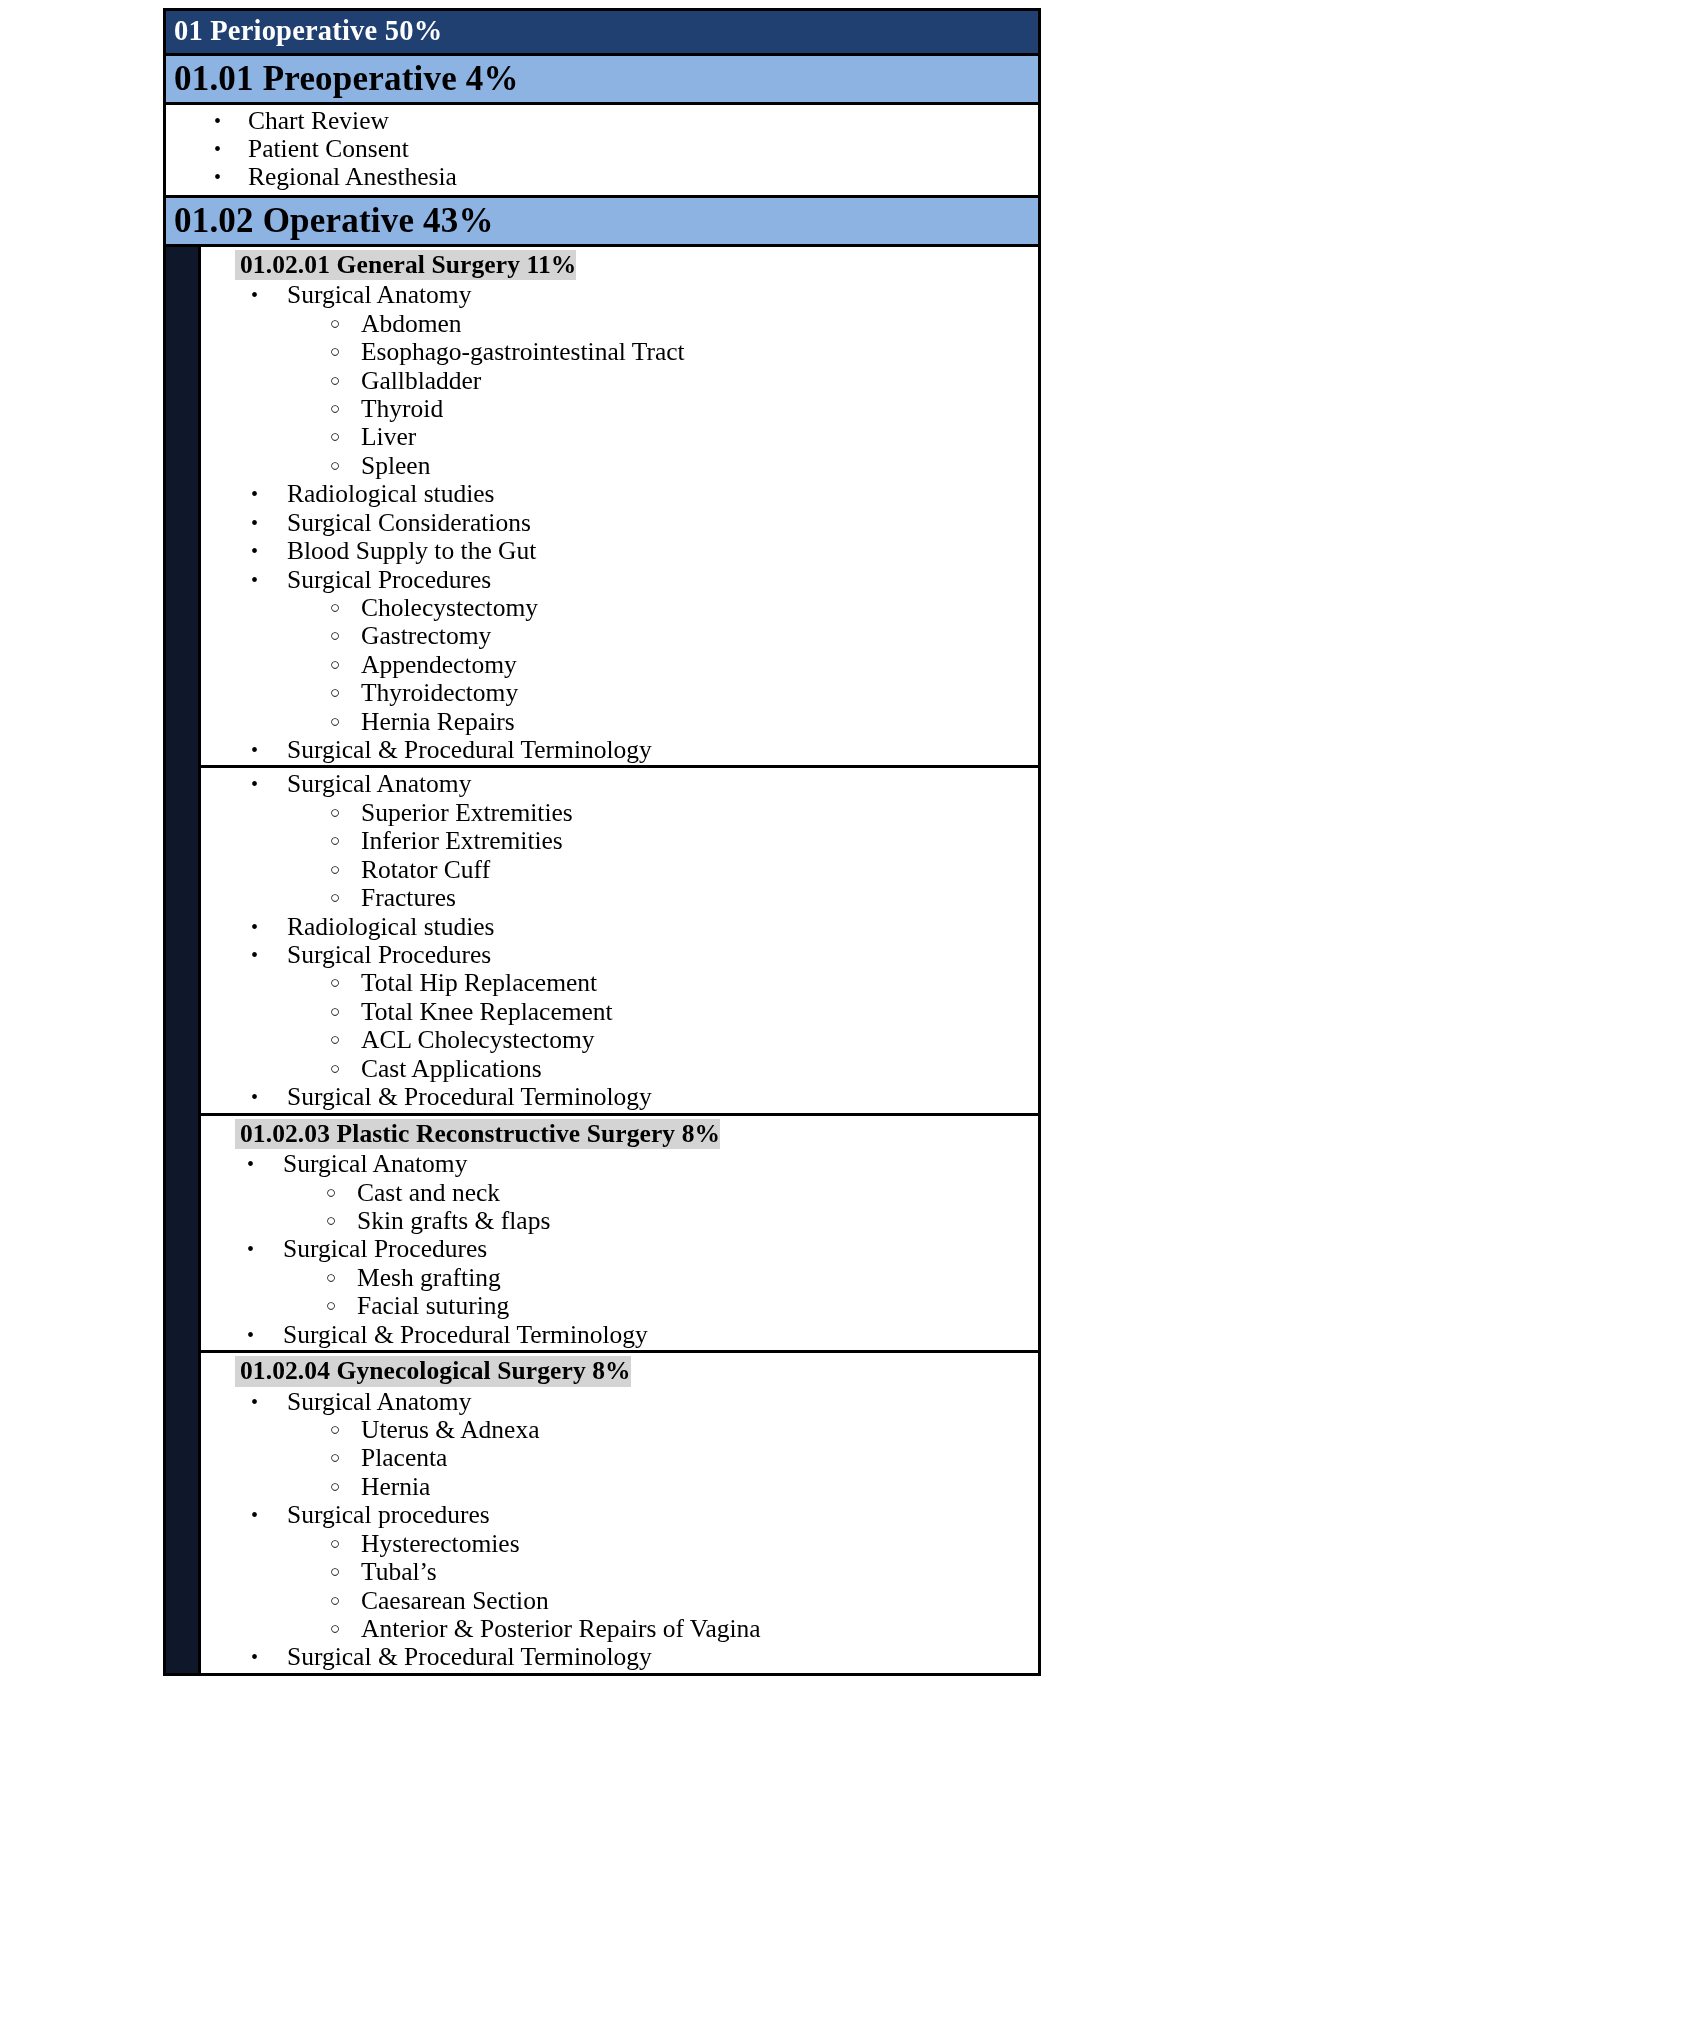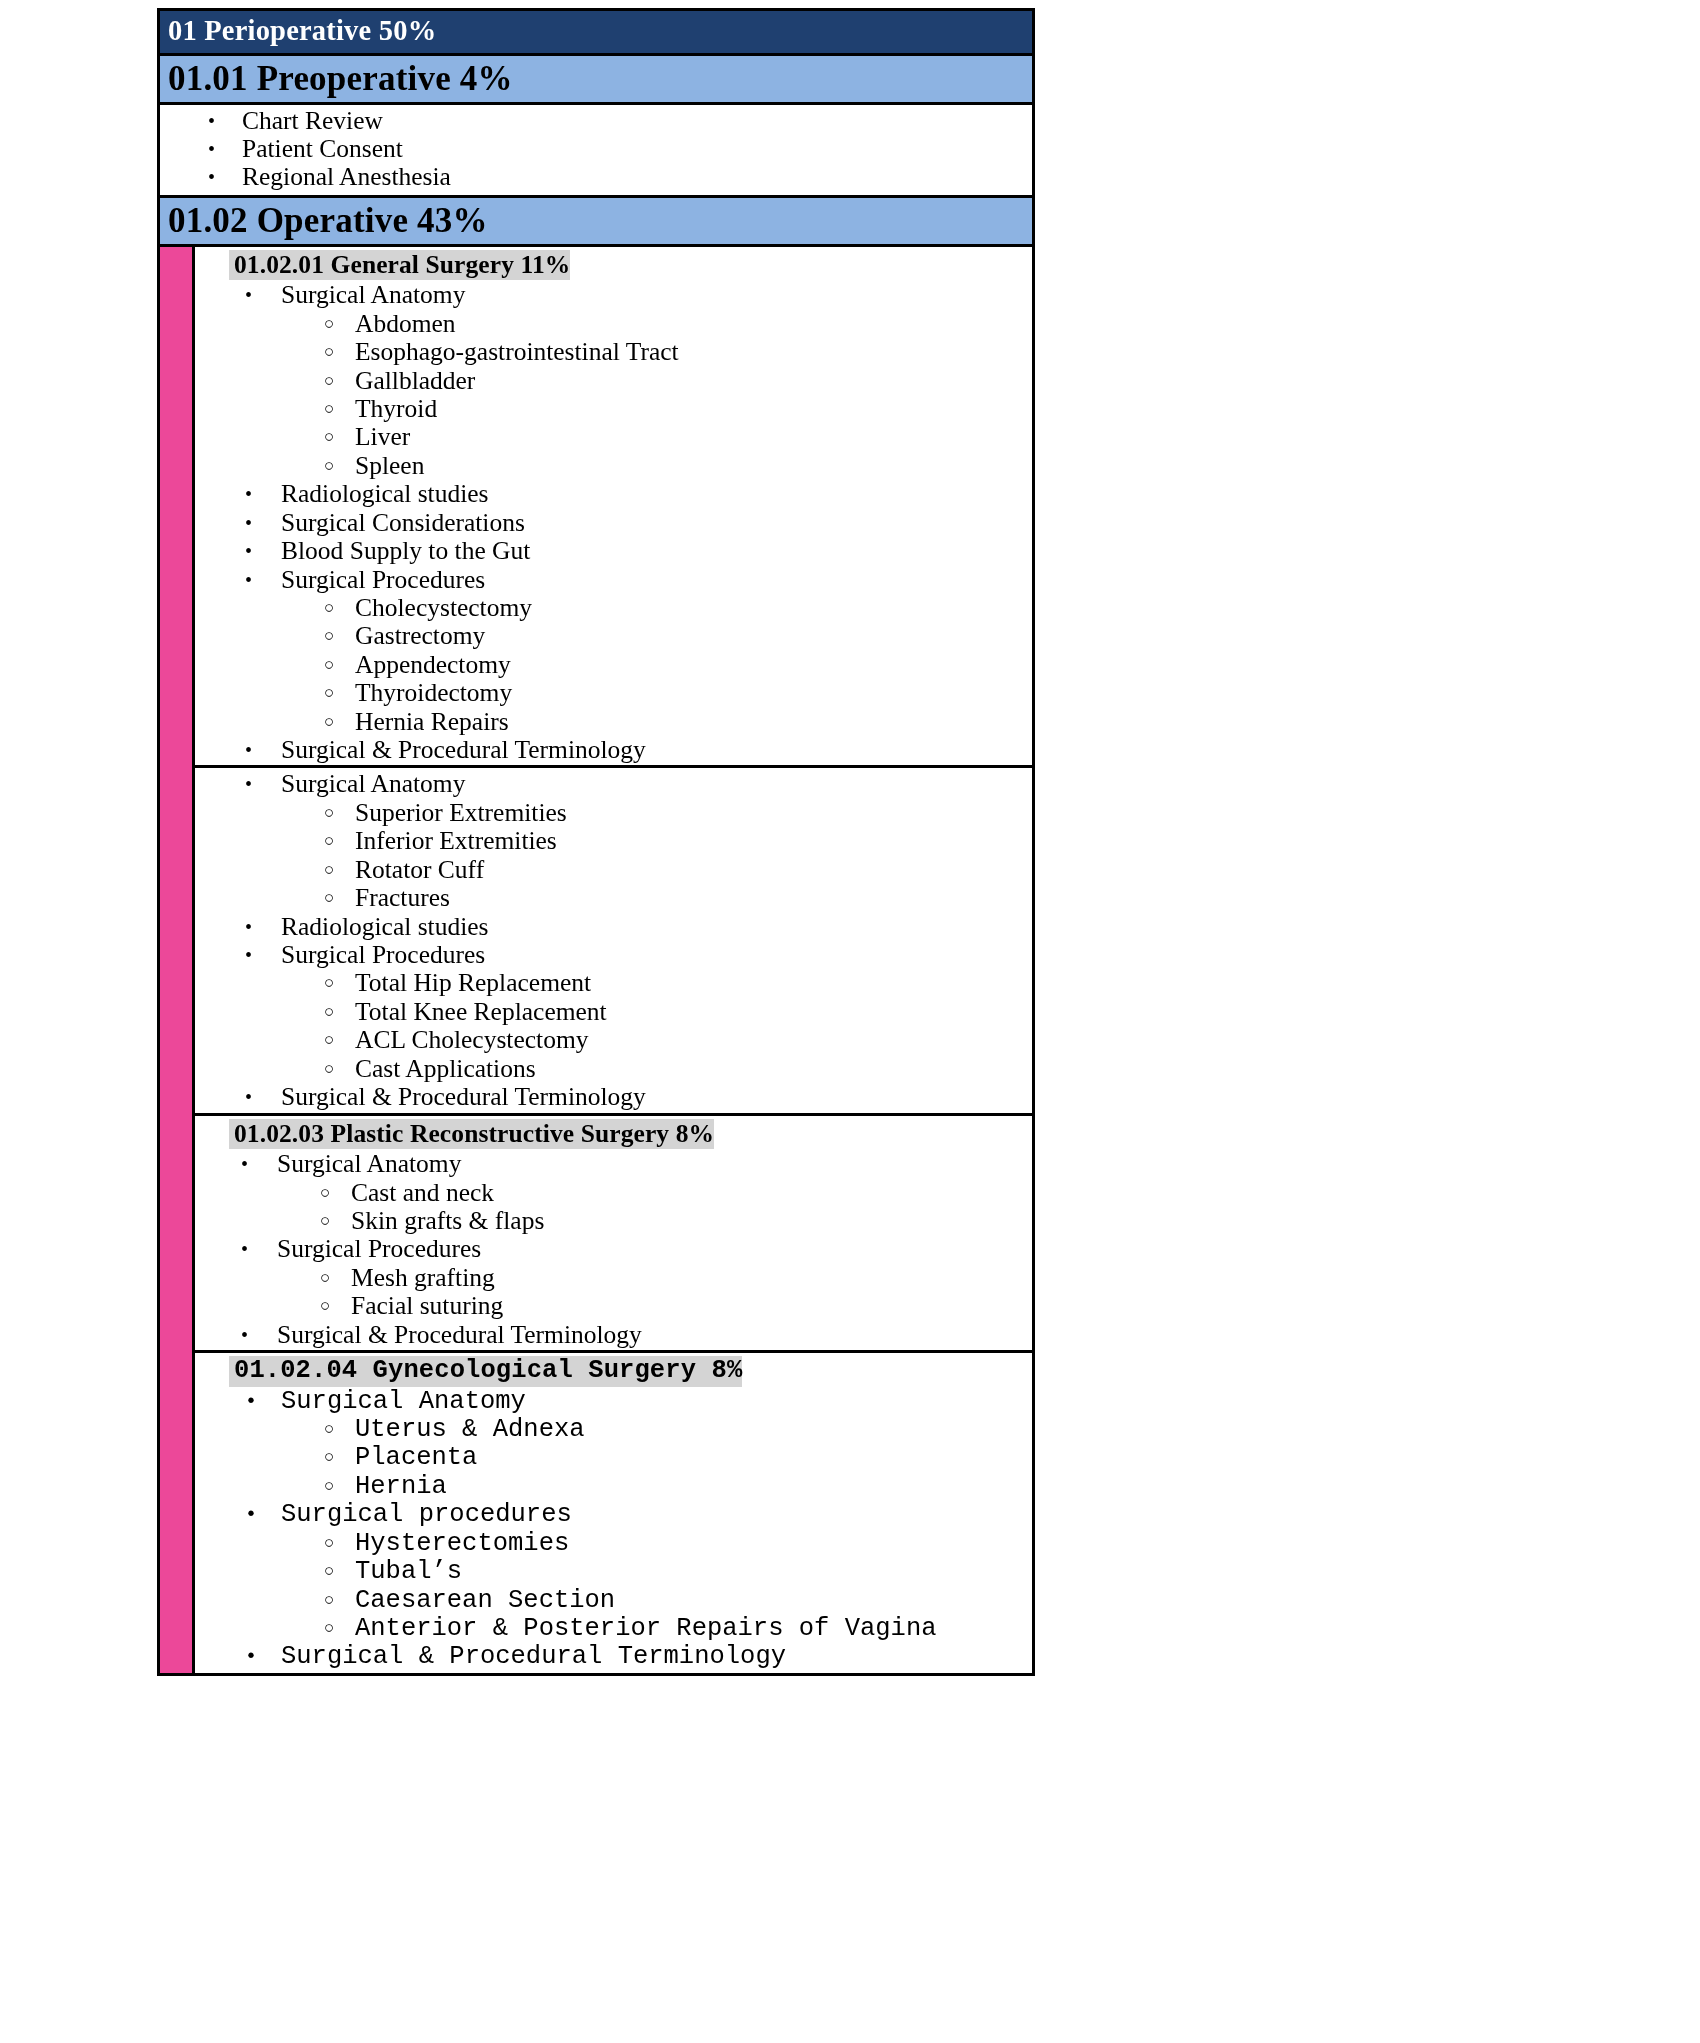--- a/index.html
+++ b/index.html
@@ -18,26 +18,26 @@
   #page {
     position: relative;
     width: 1700px;
     height: 2043px;
     background: #ffffff;
   }
 
   
   .outer-table {
     position: absolute;
-    left: 157px;
+    left: 163px;
     top: 8px;
     width: 878px;
     border: 3px solid #000000;
     border-collapse: collapse;
-    background: #ec4899;
+    background: #0f172a;
     box-sizing: border-box;
   }
   .outer-table > .row {
     display: block;
     width: 100%;
     box-sizing: border-box;
   }
 
   
   .banner-major {
@@ -75,21 +75,21 @@
     border-left: 3px solid #000000;
     box-sizing: border-box;
     background: #ffffff;
   }
   .inner-section {
     border-bottom: 3px solid #000000;
     padding: 2px 0 1px 0;
     background: #ffffff;
     box-sizing: border-box;
   }
-  .inner-section.last { border-bottom: none; font-family: Liberation Mono, monospace; }
+  .inner-section.last { border-bottom: none; }
 
   .sub-head {
     font-weight: bold;
     font-size: 25.5px;
     line-height: 1.12;
     padding: 1px 0 1px 5px;
     margin: 1px 0 0 34px;
     display: inline-block;
     background: #D4D4D4;
     letter-spacing: 0.1px;

